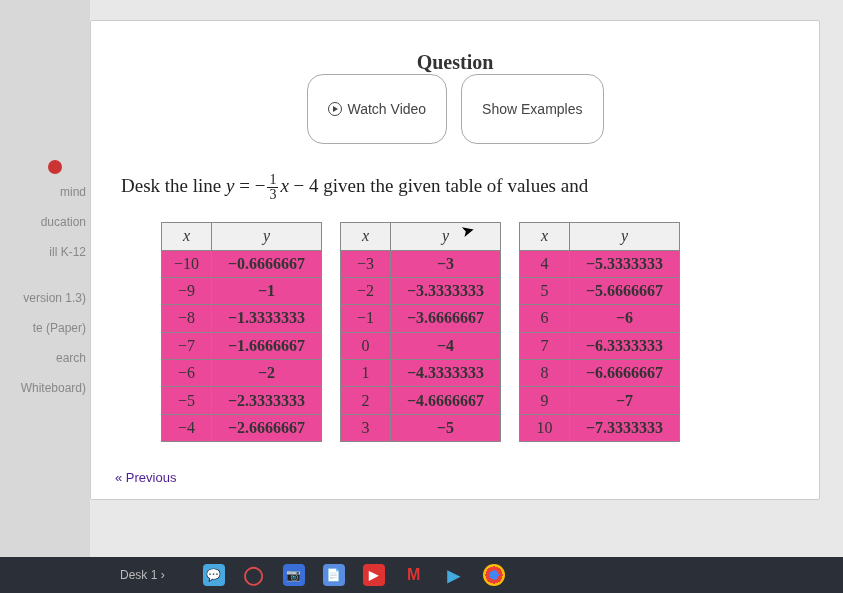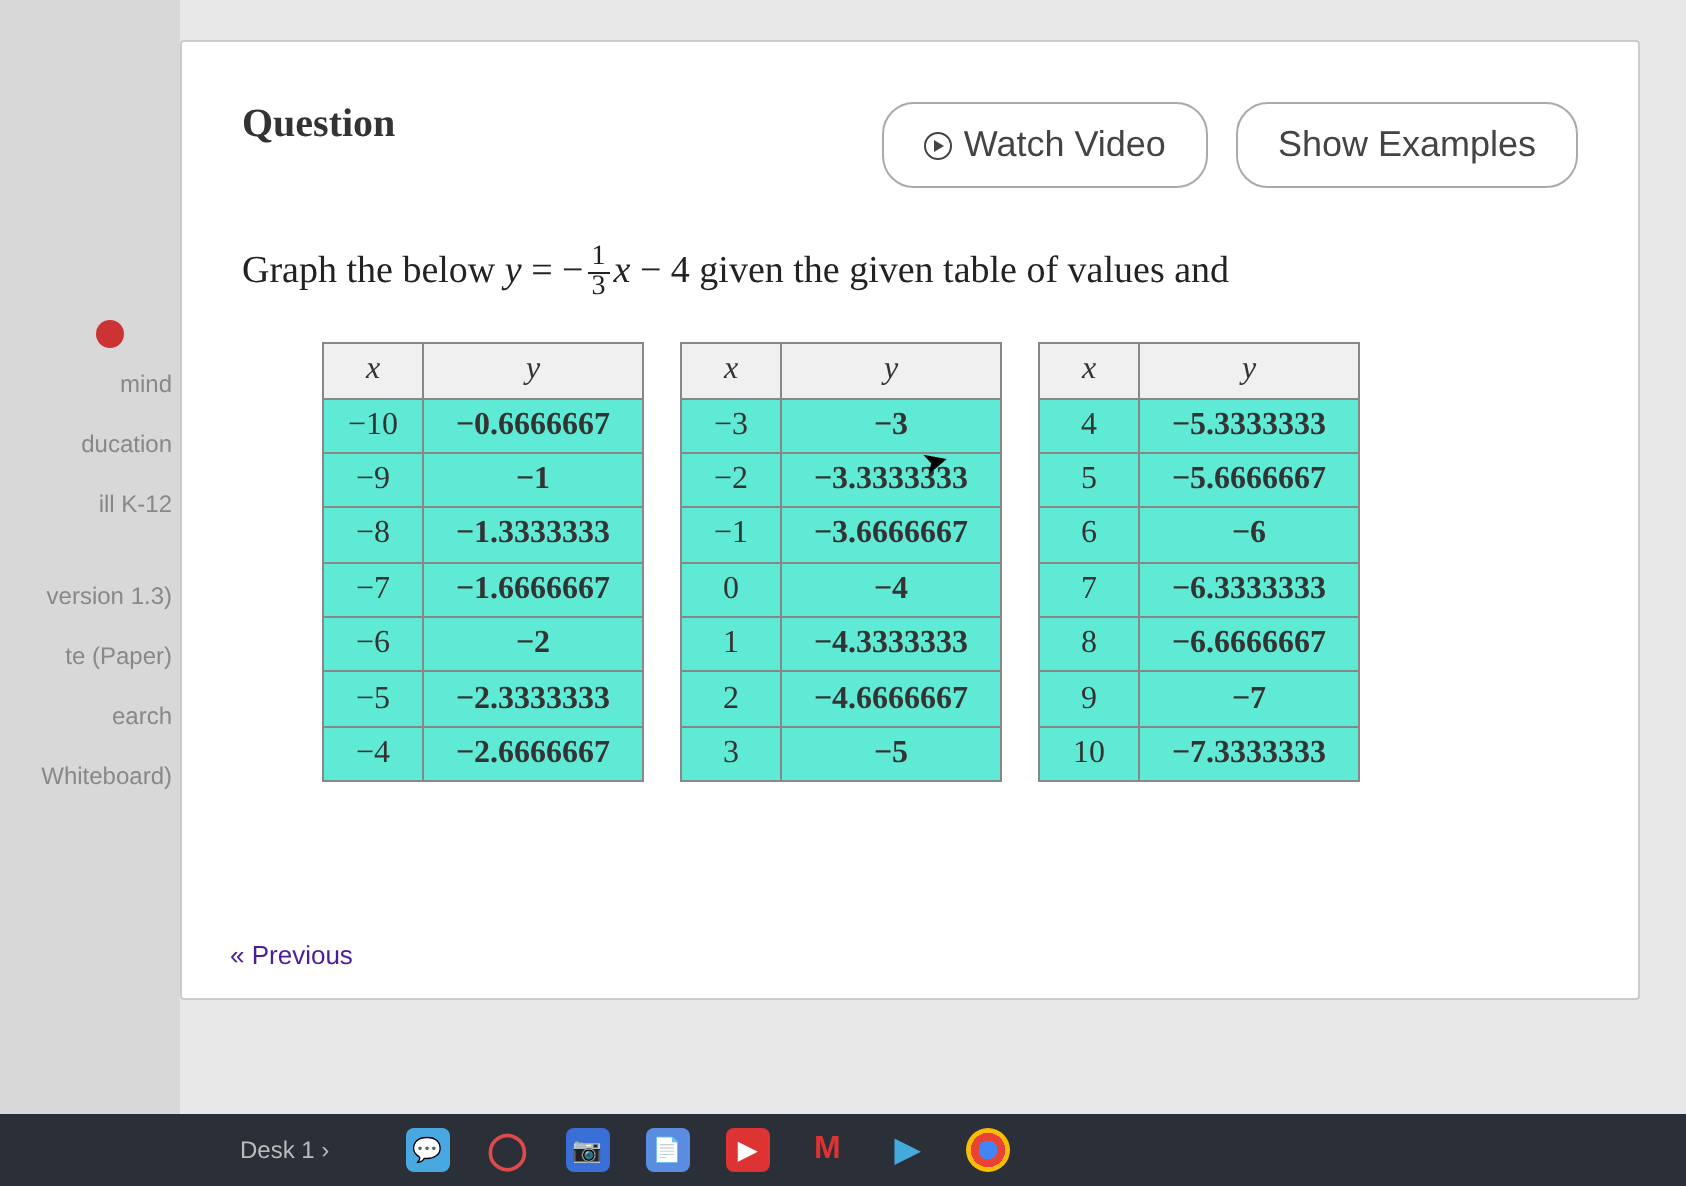--- a/index.html
+++ b/index.html
@@ -40,37 +40,38 @@
   left: 90px; top: 20px;
   width: 730px;
   height: 480px;
   background: #fff;
   border: 1px solid #ccc;
   border-radius: 2px;
   padding: 30px 30px 10px 30px;
 }
 .header-row {
   display: flex;
-  align-items: flex-start;
+  align-items: center;
   justify-content: space-between;
   margin-bottom: 28px;
+  flex-direction: column;
 }
 .question-label {
   font-size: 20px;
   font-weight: bold;
   color: #333;
 }
 .btn-group { display: flex; gap: 14px; }
 .btn {
   border: 1px solid #aaa;
   border-radius: 16px;
   background: #fff;
-  padding: 10px 20px;
+  padding: 26px 20px;
   font-family: Arial, sans-serif;
-  font-size: 18px;
+  font-size: 14px;
   color: #444;
   cursor: pointer;
   display: flex;
   align-items: center;
   gap: 6px;
 }
 .play-icon {
   width: 14px; height: 14px;
   border: 1.5px solid #444;
   border-radius: 50%;
@@ -112,21 +113,21 @@
 table {
   border-collapse: collapse;
   font-family: "Times New Roman", serif;
   font-size: 16px;
   color: #333;
 }
 th, td {
   border: 1px solid #888;
   padding: 4px 8px;
   text-align: center;
-  background: #5eead4;
+  background: #ec4899;
 }
 th {
   font-style: italic;
   font-weight: normal;
   background: #f0f0f0;
 }
 td.x-col { width: 50px; }
 td.y-col { width: 110px; font-weight: bold; }
 .cursor {
   position: absolute;
@@ -191,21 +192,21 @@
         <span class="play-icon"></span>
         <span>Watch Video</span>
       </button>
       <button class="btn">
         <span>Show Examples</span>
       </button>
     </div>
   </div>
 
   <div class="prompt">
-    <span>Graph the below </span>
+    <span>Desk the line </span>
     <span class="math-var">y</span><span> = −</span><span class="frac"><span class="num">1</span><span class="den">3</span></span><span class="math-var">x</span><span> − 4</span>
     <span> given the given table of values and</span><br>
   </div>
 
   <div class="tables-wrap">
     <table>
       <tbody>
           <tr>
             <th>x</th>
             <th>y</th>

